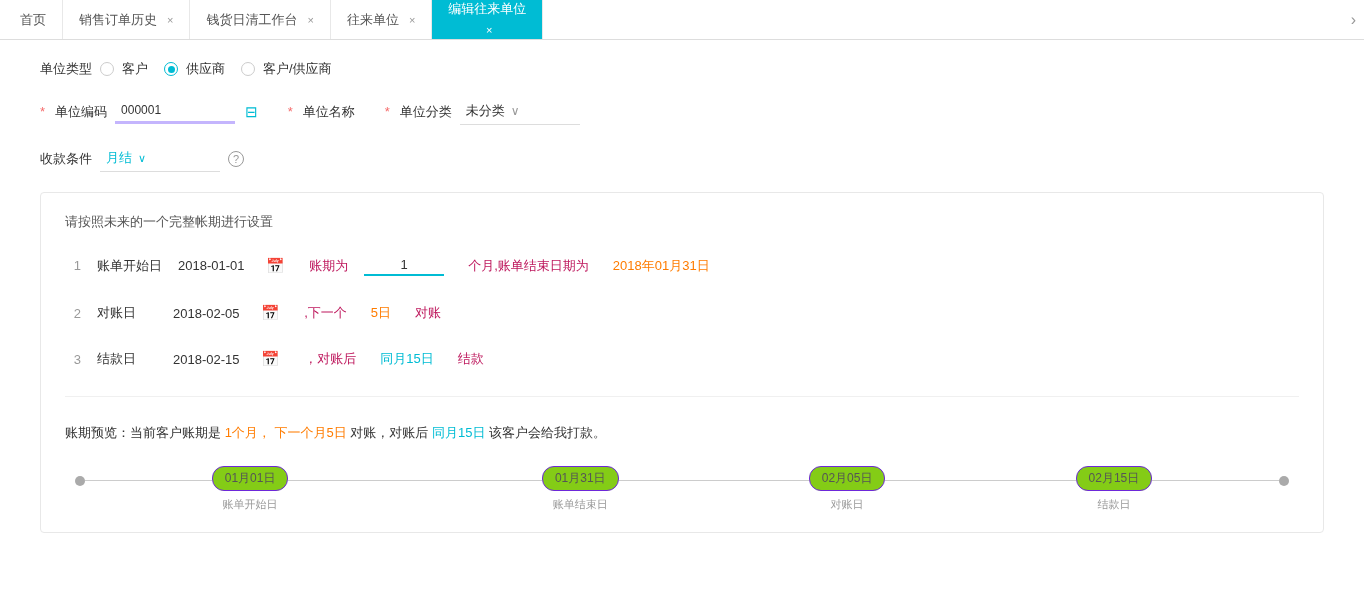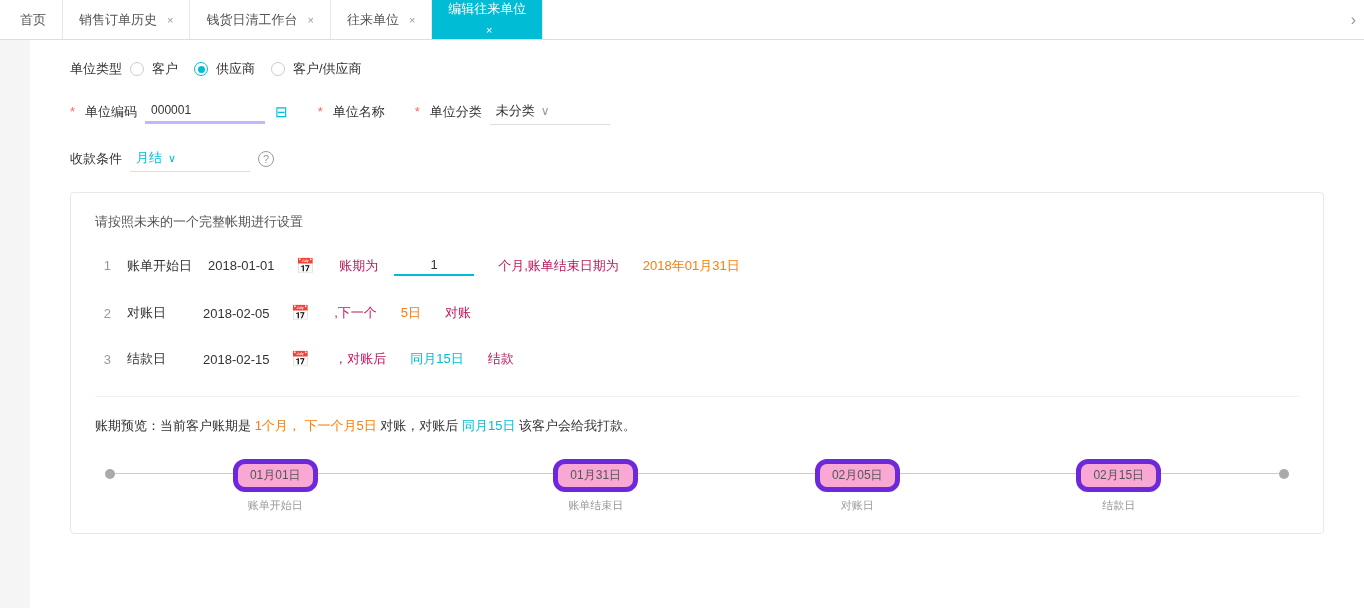--- a/index.html
+++ b/index.html
@@ -48,21 +48,20 @@
       color: #999;
       font-size: 16px;
       margin-left: auto;
     }
 
     
     .main-content {
       background: #fff;
       padding: 20px 40px;
       min-height: calc(100vh - 40px);
-      margin-left: 30px;
     }
 
     
     .form-row {
       display: flex;
       align-items: center;
       margin-bottom: 20px;
       gap: 30px;
     }
     .form-group {
@@ -215,41 +214,41 @@
       font-size: 13px;
       color: #333;
       text-align: center;
       outline: none;
       padding: 2px 4px;
     }
 
     
     .preview-section {
       margin-top: 10px;
-      padding-top: 20px;
+      padding-top: 27px;
       border-top: 1px solid #f0f0f0;
     }
     .preview-text {
       font-size: 13px;
       color: #333;
       margin-bottom: 24px;
     }
     .tl-node {
       display: flex;
       flex-direction: column;
       align-items: center;
       flex-shrink: 0;
     }
     .tl-bubble {
-      border: 5px solid #6d28d9;
+      border: 1px solid #6d28d9;
       border-radius: 12px;
       padding: 3px 12px;
       font-size: 12px;
       color: #555;
-      background: #f9a8d4;
+      background: #84cc16;
     }
     .tl-label {
       font-size: 11px;
       color: #999;
       margin-top: 6px;
     }
   </style>
 </head>
 <body>
 

